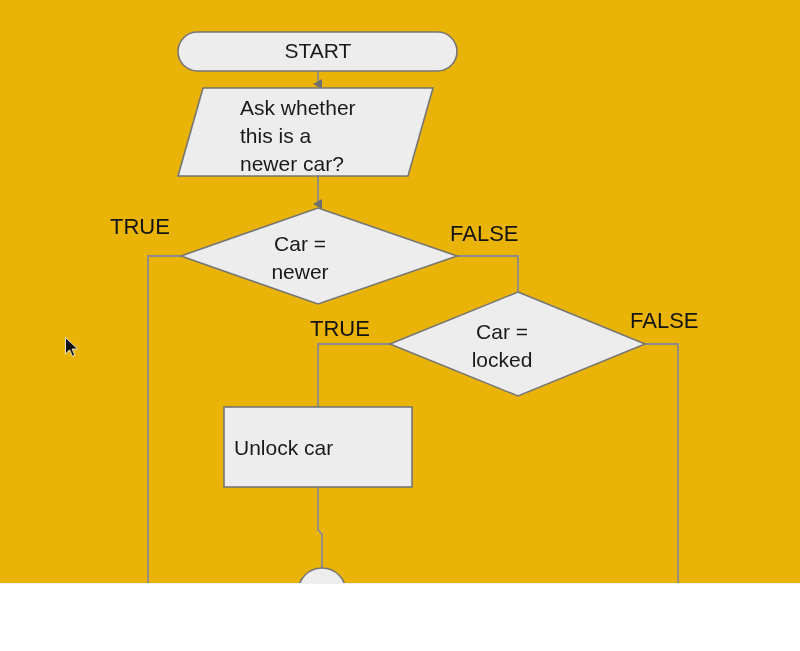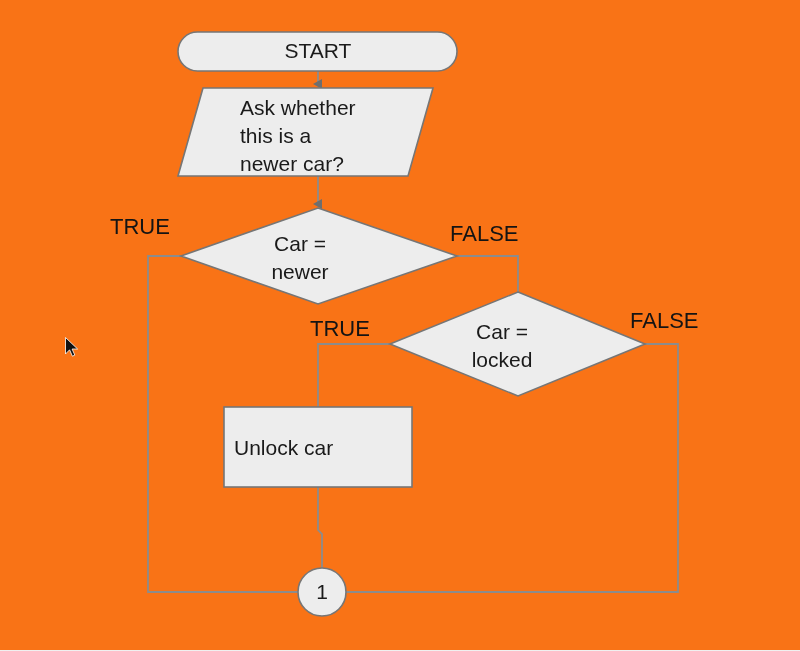--- a/index.html
+++ b/index.html
@@ -3,22 +3,22 @@
 <meta charset="utf-8">
 <style>
   html, body {
     margin: 0;
     padding: 0;
     background: #ffffff;
   }
   #canvas {
     position: relative;
     width: 800px;
-    height: 651px;
-    background: #f97316;
+    height: 584px;
+    background: #eab308;
     overflow: hidden;
     font-family: "Liberation Sans", sans-serif;
   }
   #flow-svg {
     position: absolute;
     left: 0;
     top: 0;
     width: 800px;
     height: 651px;
   }

